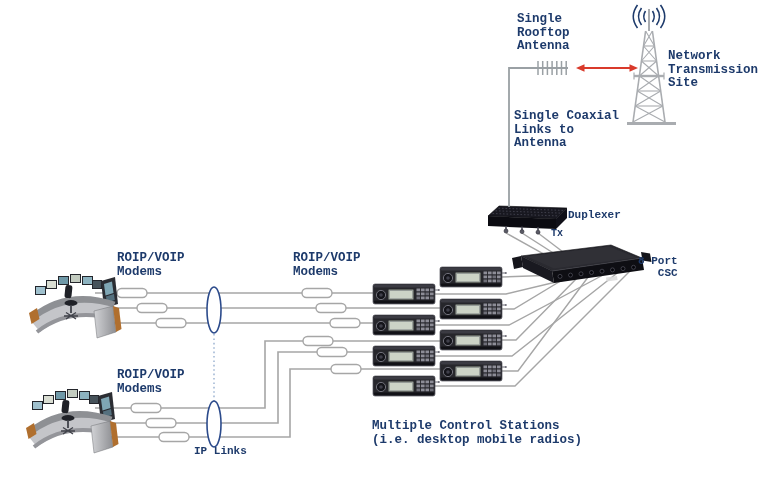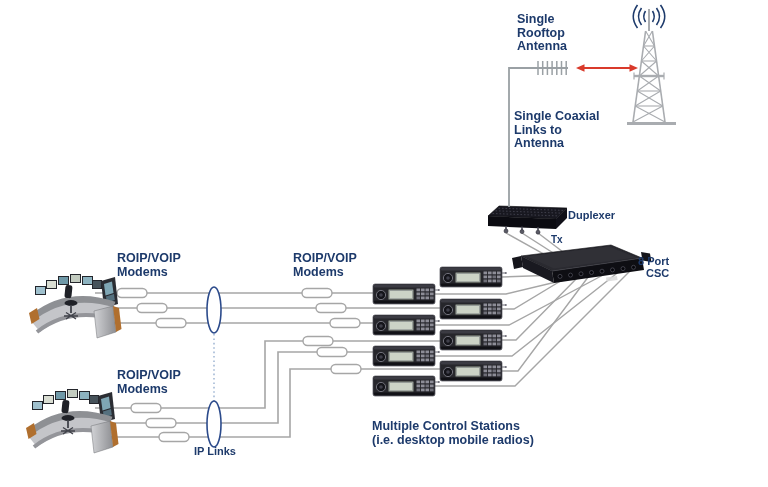--- a/index.html
+++ b/index.html
@@ -1,27 +1,27 @@
 <!DOCTYPE html>
 <html style="--label-navy: #1d3a6b; --cable-gray: #a6a6a6; --accent-red: #d93a2b; --tower-gray: #a9acb0; --ip-blue: #2b4a8b; --dotted-blue: #8fa9cc; --device-dark: #1c1c22; --background: #ffffff;"><head>
 <meta charset="utf-8">
 <style>
   html,body{margin:0;padding:0;background:#fff;}
   .canvas{
     position:relative;width:768px;height:486px;background:var(--background,#fff);
-    font-family:Liberation Sans, sans-serif;overflow:hidden;
+    font-family:Liberation Mono, monospace;overflow:hidden;
   }
   .canvas svg{position:absolute;left:0;top:0;}
   .lbl{
     position:absolute;color:var(--label-navy,#1d3a6b);font-weight:700;
     white-space:pre-line;line-height:1.08;letter-spacing:0;
   }
   .lbl-12{font-size:12.5px;}
   .lbl-13{font-size:11px;}
-  .lbl-tx{font-size:10px;margin-top:6px;}
+  .lbl-tx{font-size:10px;}
 </style>
 </head>
 <body>
 
 <div class="canvas">
 
 <svg width="768" height="487" viewBox="0 0 768 487">
   <defs>
     <linearGradient id="silver" x1="0" y1="0" x2="0" y2="1">
       <stop offset="0" stop-color="#d6d7da"></stop>
@@ -237,20 +237,23 @@
       <line x1="634" y1="72.5" x2="634" y2="79.5" stroke-width="1.2"></line>
       <line x1="664" y1="72.5" x2="664" y2="79.5" stroke-width="1.2"></line>
       <line x1="627" y1="123.5" x2="676" y2="123.5" stroke-width="3"></line>
     </g>
   </g>
 </svg>
 
 <div class="lbl lbl-12" style="left:517px;top:13px;">Single
 Rooftop
 Antenna</div>
+<div class="lbl lbl-12" style="left:668px;top:50px;">Network
+Transmission
+Site</div>
 <div class="lbl lbl-12" style="left:514px;top:110px;">Single Coaxial
 Links to
 Antenna</div>
 <div class="lbl lbl-13" style="left:568px;top:210px;">Duplexer</div>
 <div class="lbl lbl-tx" style="left:551px;top:229px;">Tx</div>
 <div class="lbl lbl-13" style="left:638px;top:256px;text-align:right;">8 Port
 CSC</div>
 <div class="lbl lbl-12" style="left:117px;top:252px;">ROIP/VOIP
 Modems</div>
 <div class="lbl lbl-12" style="left:293px;top:252px;">ROIP/VOIP

